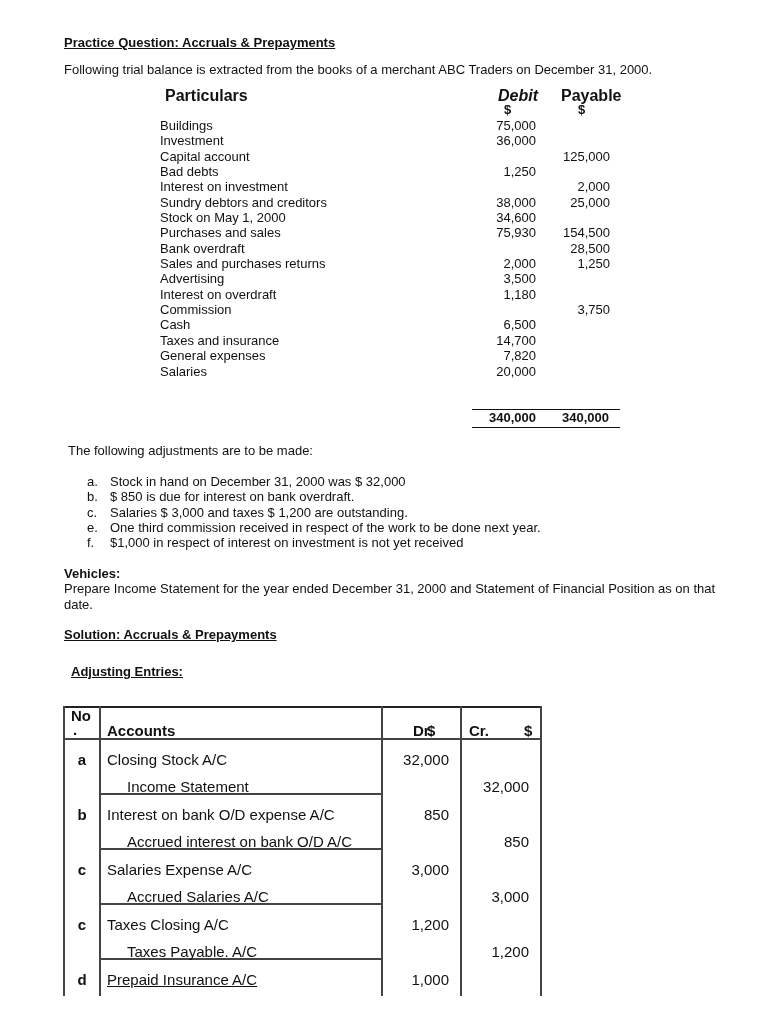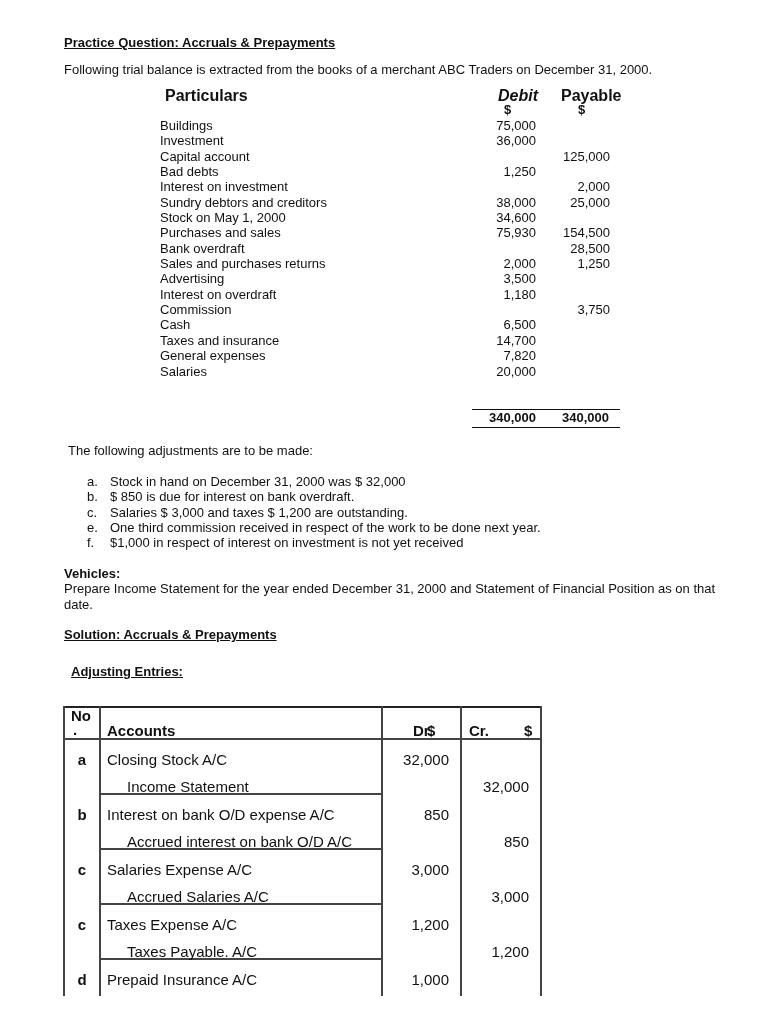--- a/index.html
+++ b/index.html
@@ -212,23 +212,23 @@
     <div class="cell acct indent" style="top:127px;">Accrued interest on bank O/D A/C</div>
     <div class="cell cr" style="top:127px;">850</div>
 
     <div class="cell no" style="left:1px; top:155px;">c</div>
     <div class="cell acct" style="top:155px;">Salaries Expense A/C</div>
     <div class="cell dr" style="top:155px;">3,000</div>
     <div class="cell acct indent" style="top:182px;">Accrued Salaries A/C</div>
     <div class="cell cr" style="top:182px;">3,000</div>
 
     <div class="cell no" style="left:1px; top:210px;">c</div>
-    <div class="cell acct" style="top:210px;">Taxes Expense A/C</div>
+    <div class="cell acct" style="top:210px;">Taxes Closing A/C</div>
     <div class="cell dr" style="top:210px;">1,200</div>
     <div class="cell acct indent" style="top:237px;">Taxes Payable. A/C</div>
     <div class="cell cr" style="top:237px;">1,200</div>
 
     <div class="cell no" style="left:1px; top:265px;">d</div>
-    <div class="cell acct" style="top:265px;">Prepaid Insurance A/C</div>
+    <div class="cell acct" style="top:265px;text-decoration:underline;">Prepaid Insurance A/C</div>
     <div class="cell dr" style="top:265px;">1,000</div>
   </div>
 
 </div>
 
 </body></html>

